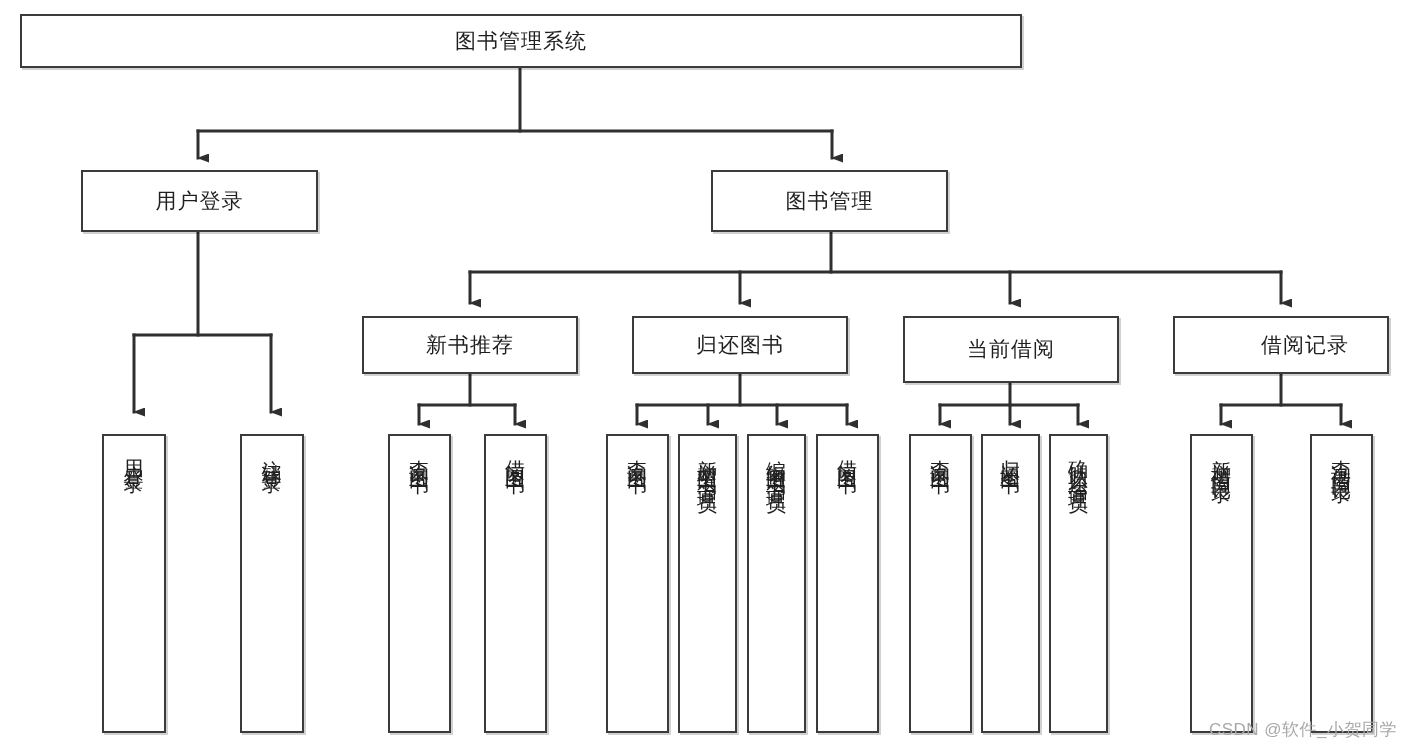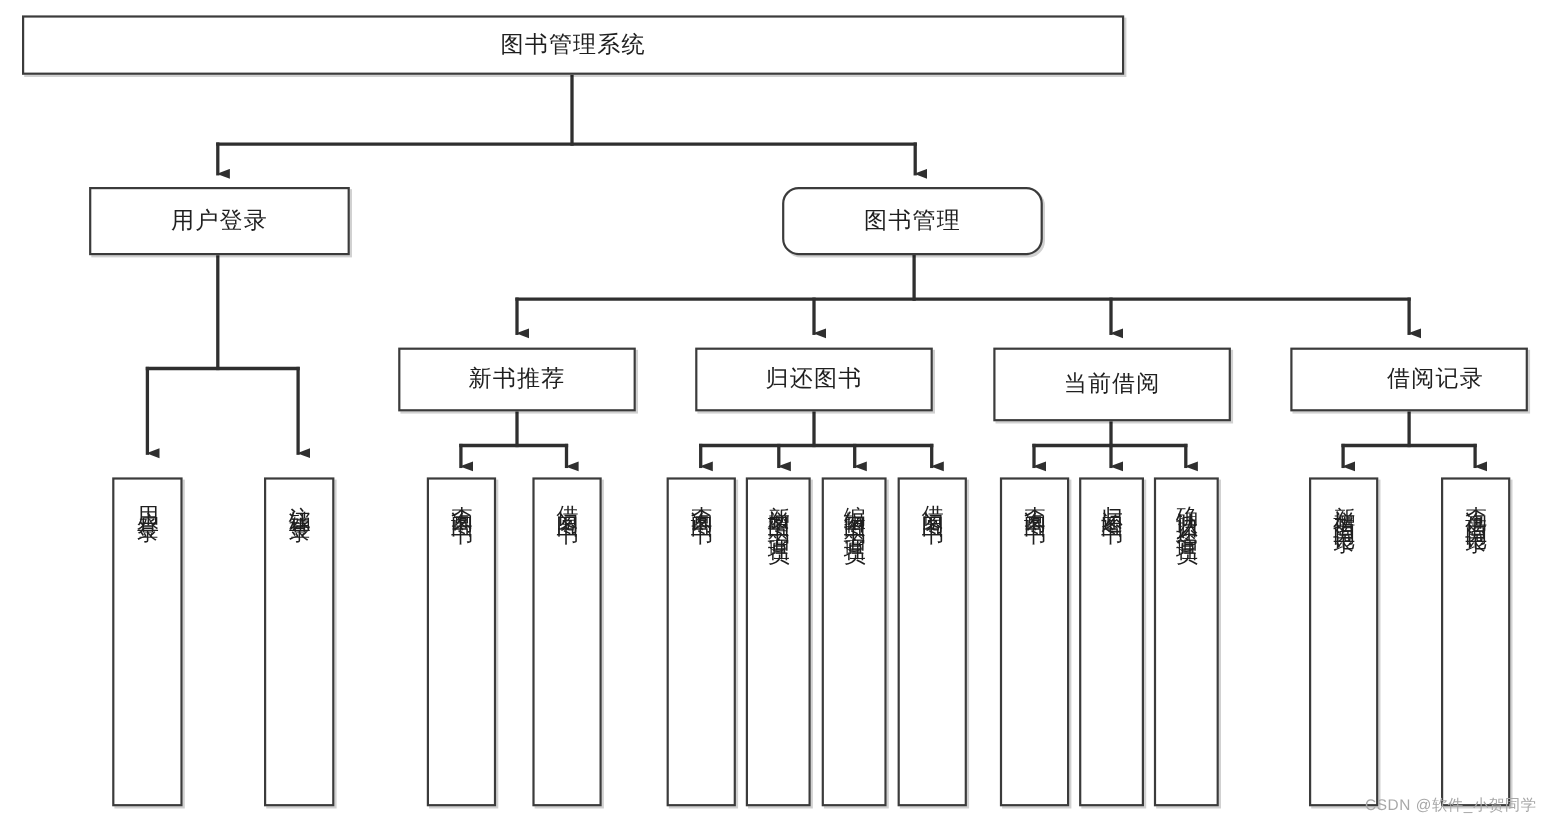--- a/index.html
+++ b/index.html
@@ -53,21 +53,21 @@
     text-orientation: upright;
     font-size: 20px;
     letter-spacing: 5px;
     line-height: 1;
     white-space: nowrap;
   }
   .watermark {
     position: absolute;
     right: 8px;
     bottom: 6px;
-    font-size: 14px;
+    font-size: 17px;
     color: #a8a8a8;
     letter-spacing: 0.5px;
     white-space: nowrap;
     pointer-events: none;
   }
 </style>
 </head>
 <body>
 
 <div id="diagram-root">
@@ -135,25 +135,25 @@
   </svg>
 
   <div class="node-box" style="left:20px; top:14px; width:1002px; height:54px;justify-content:center;">
     <span class="node-label">图书管理系统</span>
   </div>
 
   <div class="node-box" style="left:81px; top:170px; width:237px; height:62px;">
     <span class="node-label">用户登录</span>
   </div>
 
-  <div class="node-box" style="left:711px; top:170px; width:237px; height:62px;border-radius:15px;">
+  <div class="node-box" style="left:711px; top:170px; width:237px; height:62px;">
     <span class="node-label">图书管理</span>
   </div>
 
-  <div class="node-box" style="left:362px; top:316px; width:216px; height:58px;">
+  <div class="node-box" style="left:362px; top:316px; width:216px; height:58px;font-family:Liberation Serif, serif;">
     <span class="node-label">新书推荐</span>
   </div>
 
   <div class="node-box" style="left:632px; top:316px; width:216px; height:58px;">
     <span class="node-label">归还图书</span>
   </div>
 
   <div class="node-box" style="left:903px; top:316px; width:216px; height:67px;">
     <span class="node-label">当前借阅</span>
   </div>

